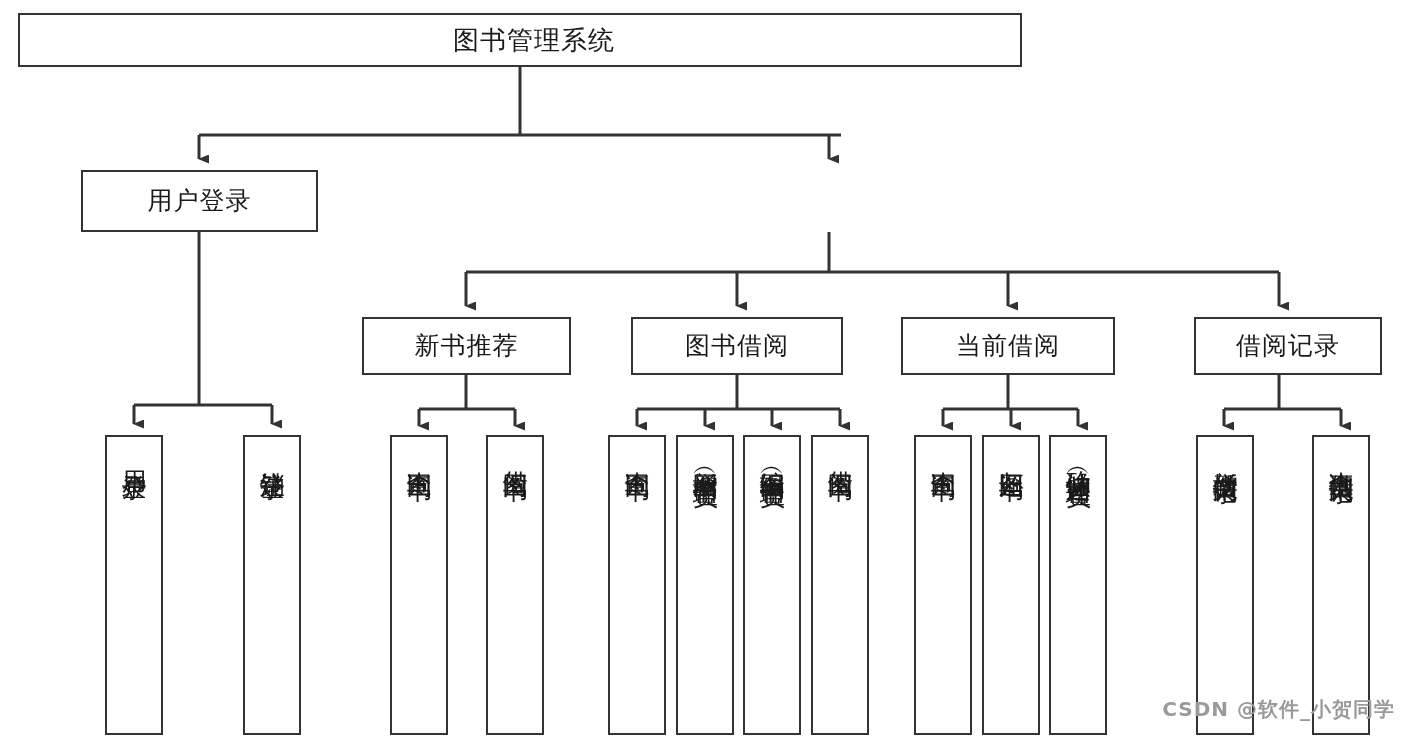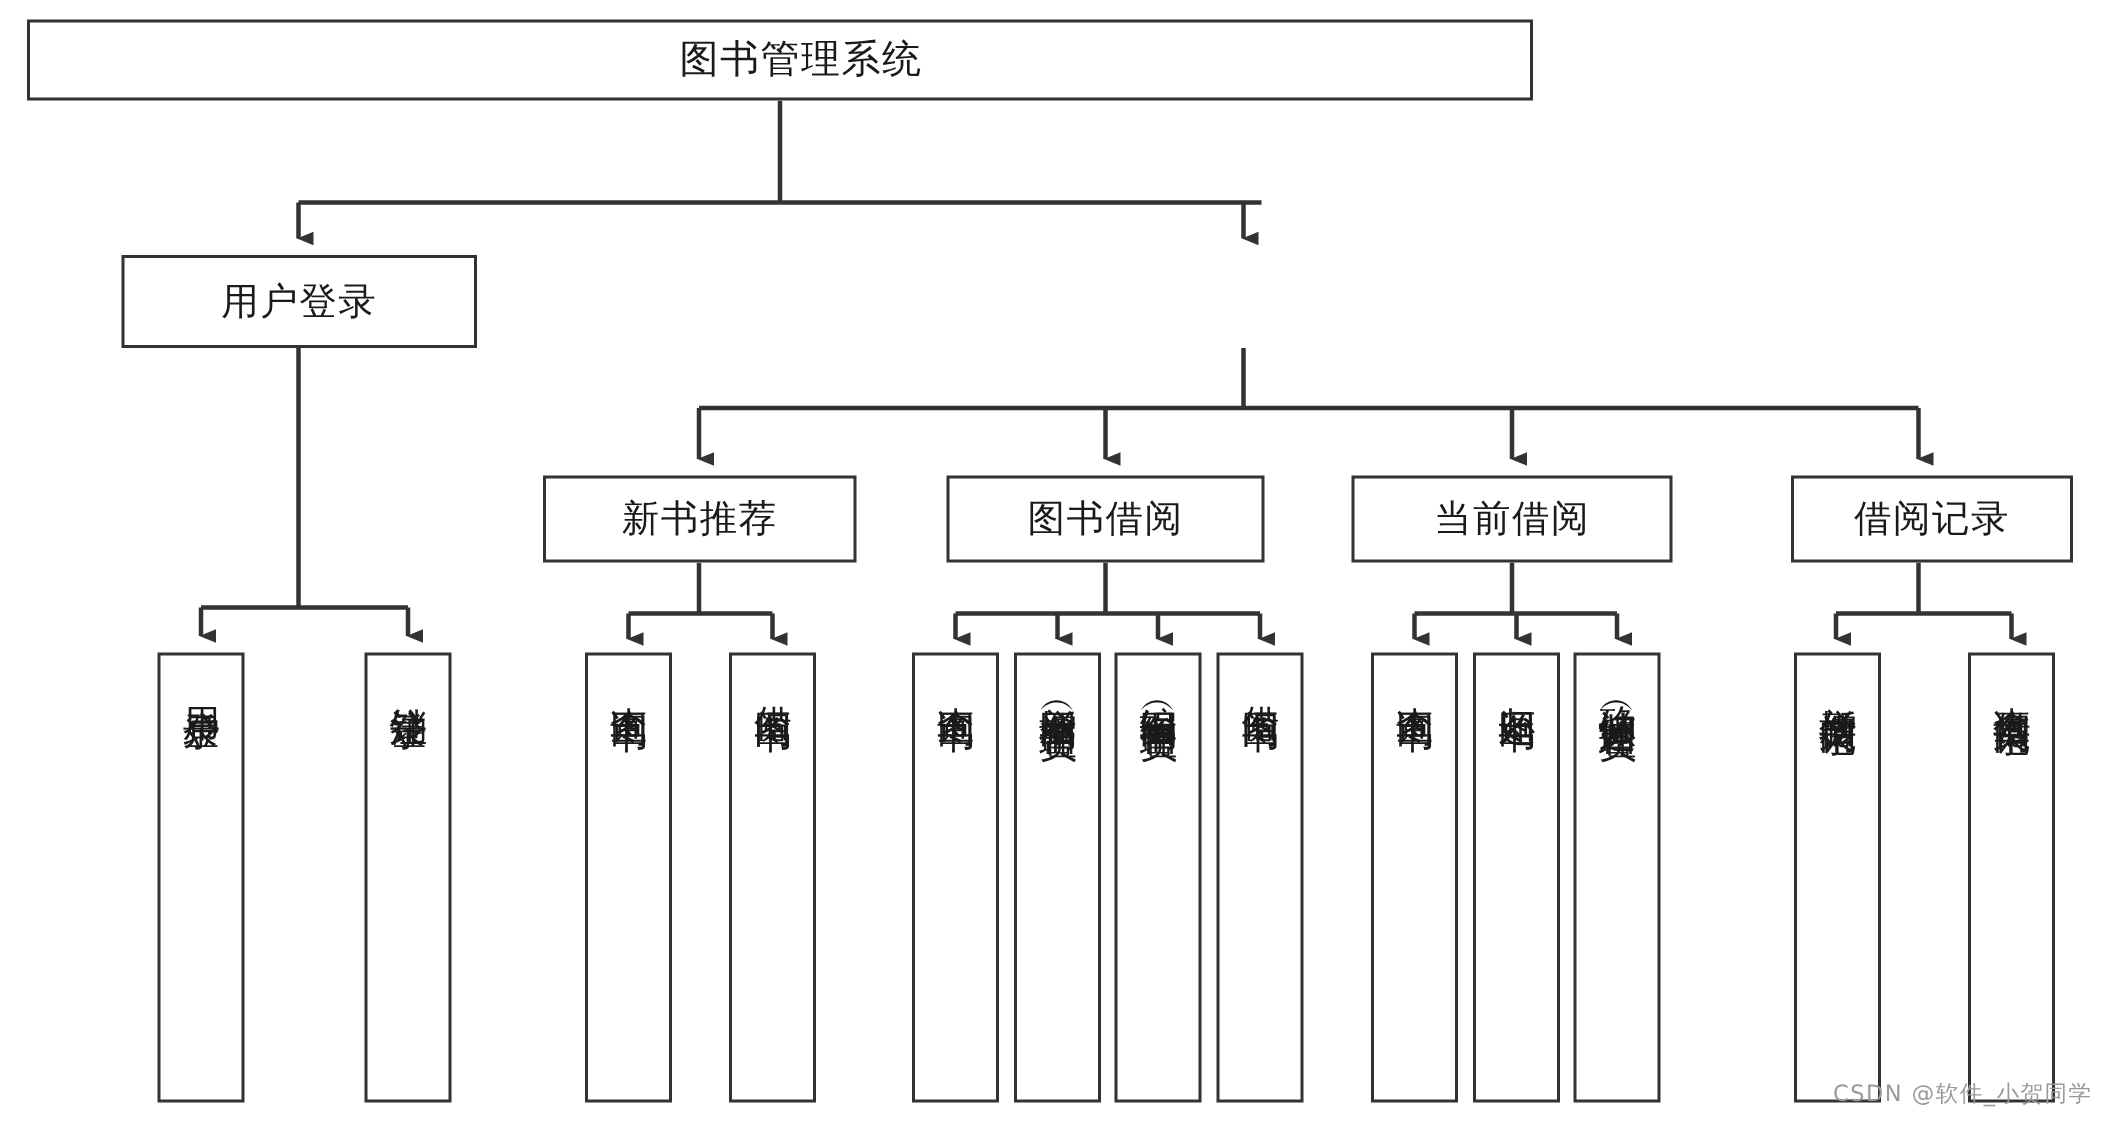--- a/index.html
+++ b/index.html
@@ -54,26 +54,27 @@
     letter-spacing: 2px;
     white-space: nowrap;
     text-align: left;
   }
   #node-root .node-label {
     font-size: 26px;
   }
   #watermark {
     position: absolute;
     right: 10px;
-    bottom: 8px;
-    font-size: 15px;
+    bottom: 24px;
+    font-size: 20px;
     color: #9a9a9a;
     letter-spacing: 1px;
     white-space: nowrap;
     user-select: none;
+    font-weight: bold;
   }
 </style>
 </head>
 <body>
 
 <div id="diagram-root">
 
   <svg id="edge-layer" width="1405" height="747" viewBox="0 0 1405 747">
     <defs>
       <marker id="arrowhead" markerWidth="9" markerHeight="11" refX="4.5" refY="10" orient="auto" markerUnits="userSpaceOnUse">

